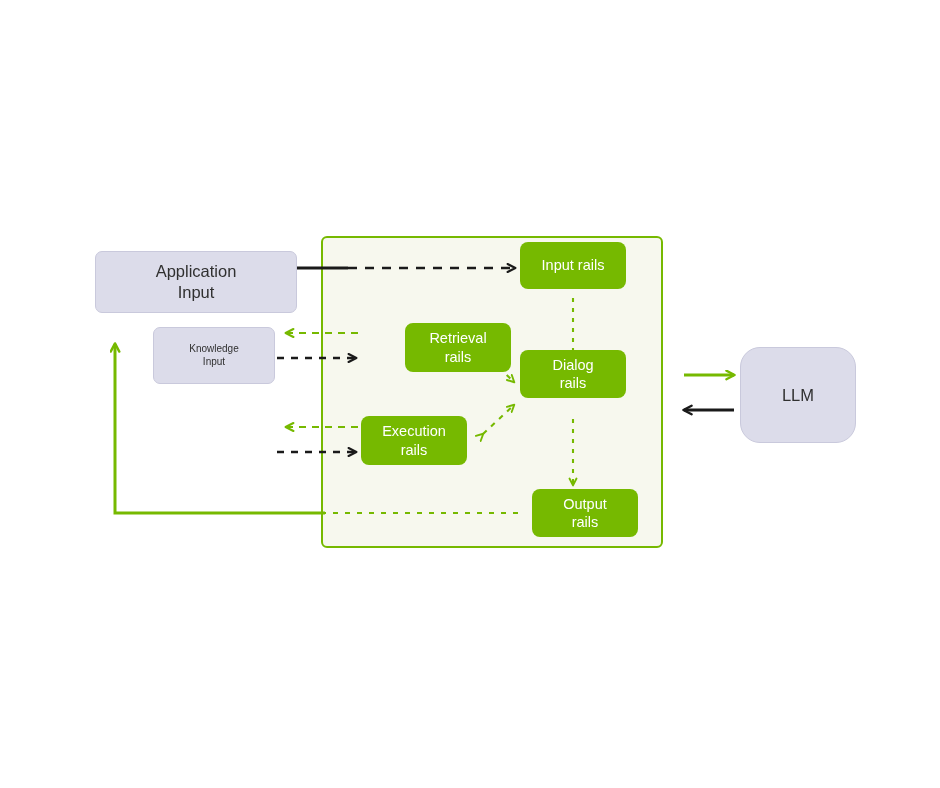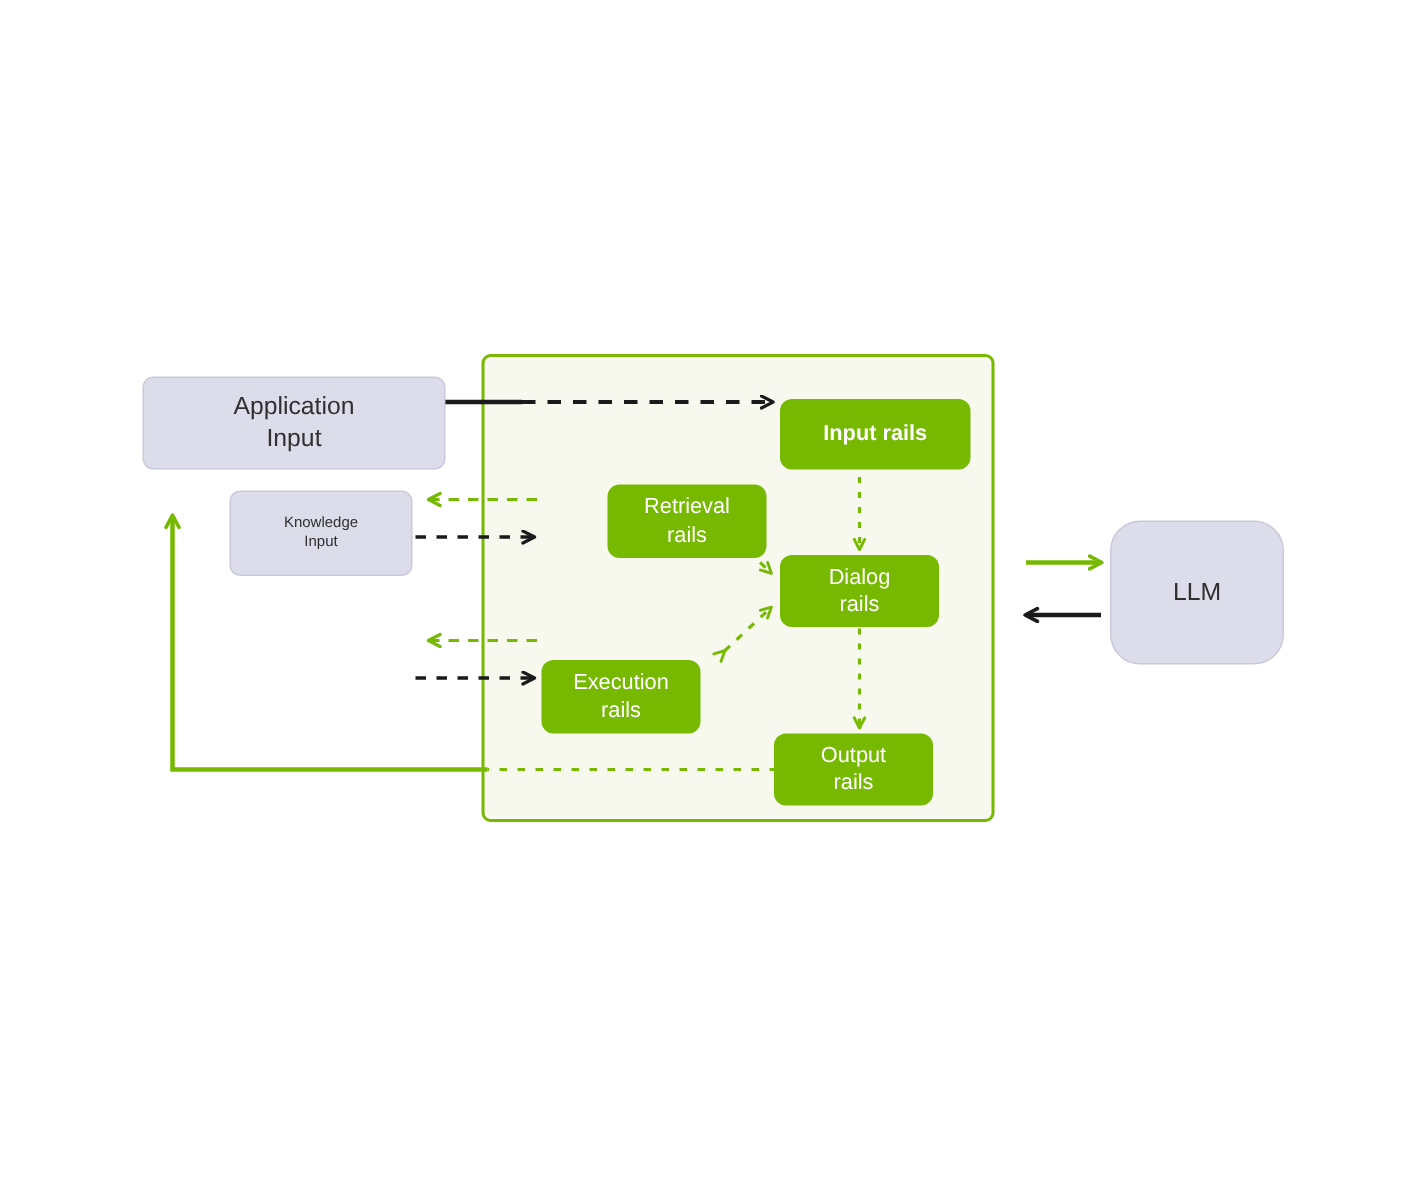--- a/index.html
+++ b/index.html
@@ -151,47 +151,47 @@
     </span>
   </div>
 
 
   <div class="node lav big" style="left:740px; top:347px; width:116px; height:96px;border-radius:20px;">
     <span>
       <span class="lbl">LLM</span>
     </span>
   </div>
 
-  <div class="node rail" style="left:520px; top:266px; width:127px; height:47px;font-weight:bold;">
+  <div class="node rail" style="left:520px; top:242px; width:106px; height:47px;">
     <span>
       <span class="lbl">Input rails</span>
     </span>
   </div>
 
-  <div class="node rail" style="left:520px; top:370px; width:106px; height:48px;">
+  <div class="node rail" style="left:520px; top:350px; width:106px; height:48px;">
     <span>
       <span class="lbl">Dialog</span>
       <span class="lbl">rails</span>
     </span>
   </div>
 
-  <div class="node rail" style="left:516px; top:489px; width:106px; height:48px;">
+  <div class="node rail" style="left:532px; top:489px; width:106px; height:48px;">
     <span>
       <span class="lbl">Output</span>
       <span class="lbl">rails</span>
     </span>
   </div>
 
   <div class="node rail" style="left:361px; top:323px; width:106px; height:49px;margin-left:44px;">
     <span>
       <span class="lbl">Retrieval</span>
       <span class="lbl">rails</span>
     </span>
   </div>
 
-  <div class="node rail" style="left:361px; top:416px; width:106px; height:49px;margin-top:24px;">
+  <div class="node rail" style="left:361px; top:416px; width:106px; height:49px;">
     <span>
       <span class="lbl">Execution</span>
       <span class="lbl">rails</span>
     </span>
   </div>
 
 </div>
 
 </body></html>

